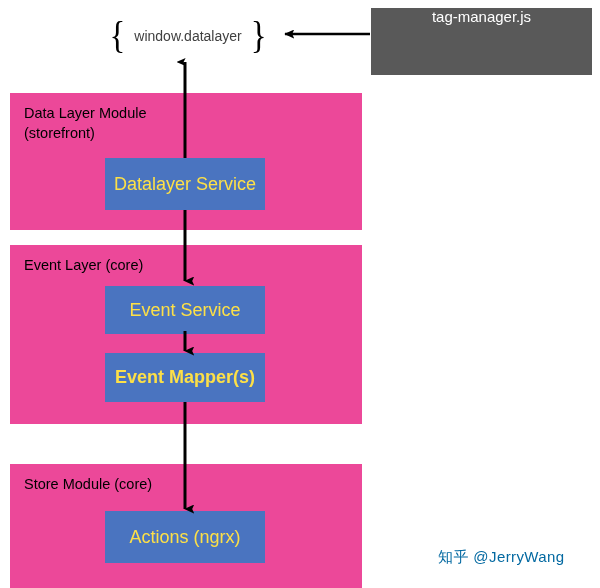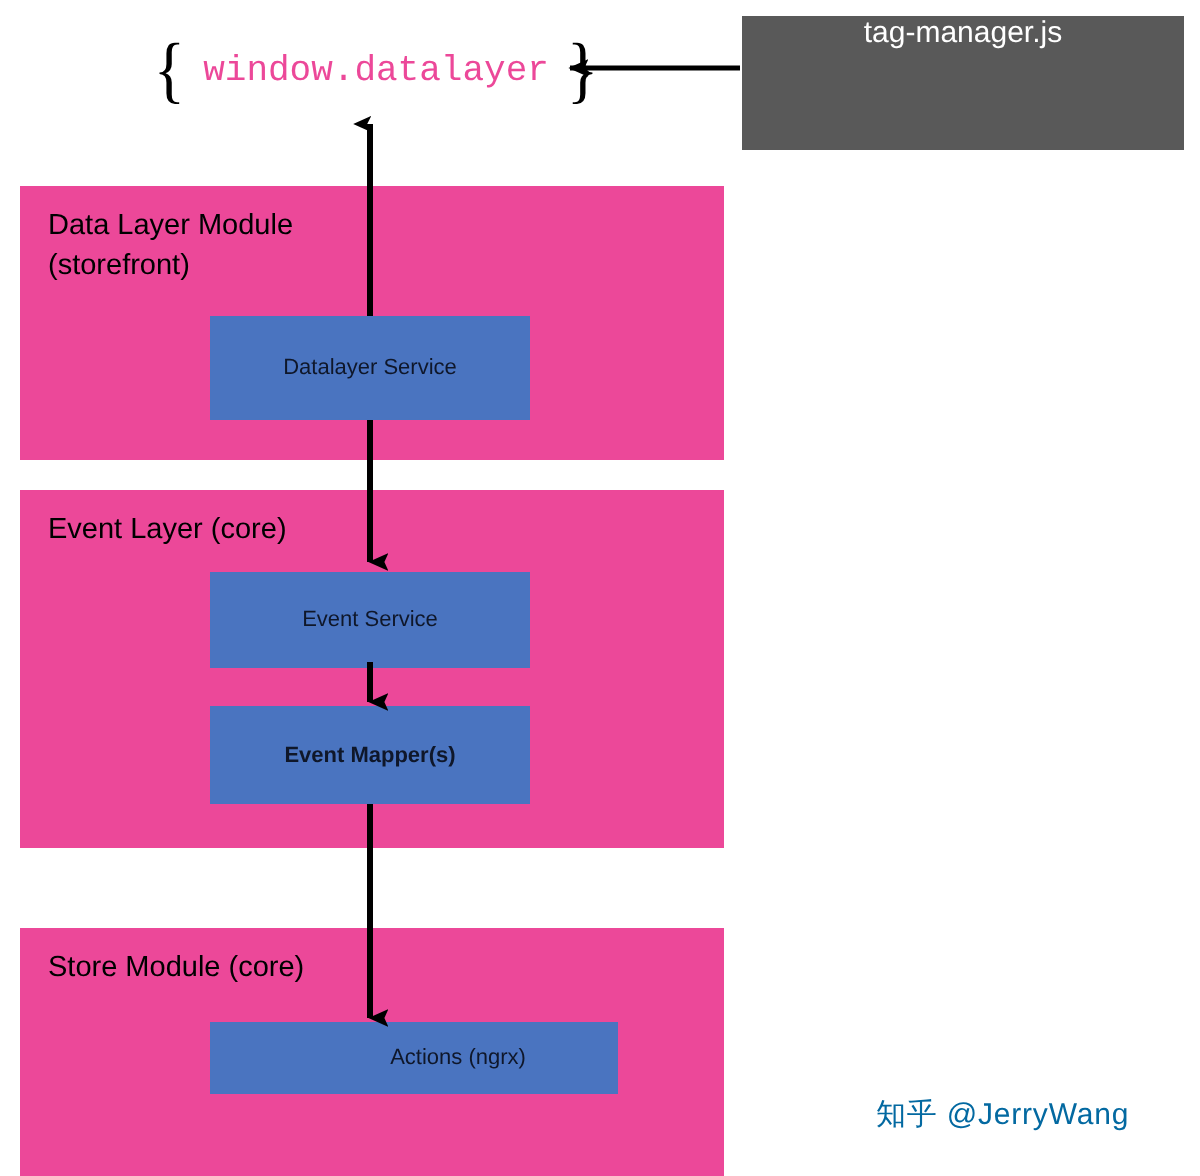--- a/index.html
+++ b/index.html
@@ -30,24 +30,23 @@
   }
   .brace {
     font-family: "Liberation Serif", serif;
     font-size: 33px;
     line-height: 1;
     color: #000000;
     font-weight: 400;
     transform: scaleY(1.12);
   }
   .datalayer-label {
-    font-size: 18px;
-    color: #ec4899;
-    white-space: nowrap;
-    font-family: Liberation Mono, monospace;
+    font-size: 14px;
+    color: #404040;
+    white-space: nowrap;
   }
 
   .tag-manager-box {
     position: absolute;
     left: 371px;
     top: 8px;
     width: 221px;
     height: 67px;
     background: #595959;
     display: flex;
@@ -85,28 +84,28 @@
   .service-box {
     position: absolute;
     left: 105px;
     width: 160px;
     background: #4a74c0;
     display: flex;
     align-items: center;
     justify-content: center;
   }
   .service-label {
-    color: #0f172a;
-    font-size: 11px;
+    color: #fde047;
+    font-size: 18px;
     white-space: nowrap;
   }
   .box-datalayer-service { top: 158px; height: 52px; }
   .box-event-service     { top: 286px; height: 48px; justify-content: center; }
   .box-event-mapper      { top: 353px; height: 49px; font-weight: bold; }
-  .box-actions           { top: 511px; height: 36px; padding-left: 44px; }
+  .box-actions           { top: 511px; height: 52px; }
 
   
   .arrow-svg {
     position: absolute;
     left: 0;
     top: 0;
     width: 600px;
     height: 588px;
     pointer-events: none;
   }

